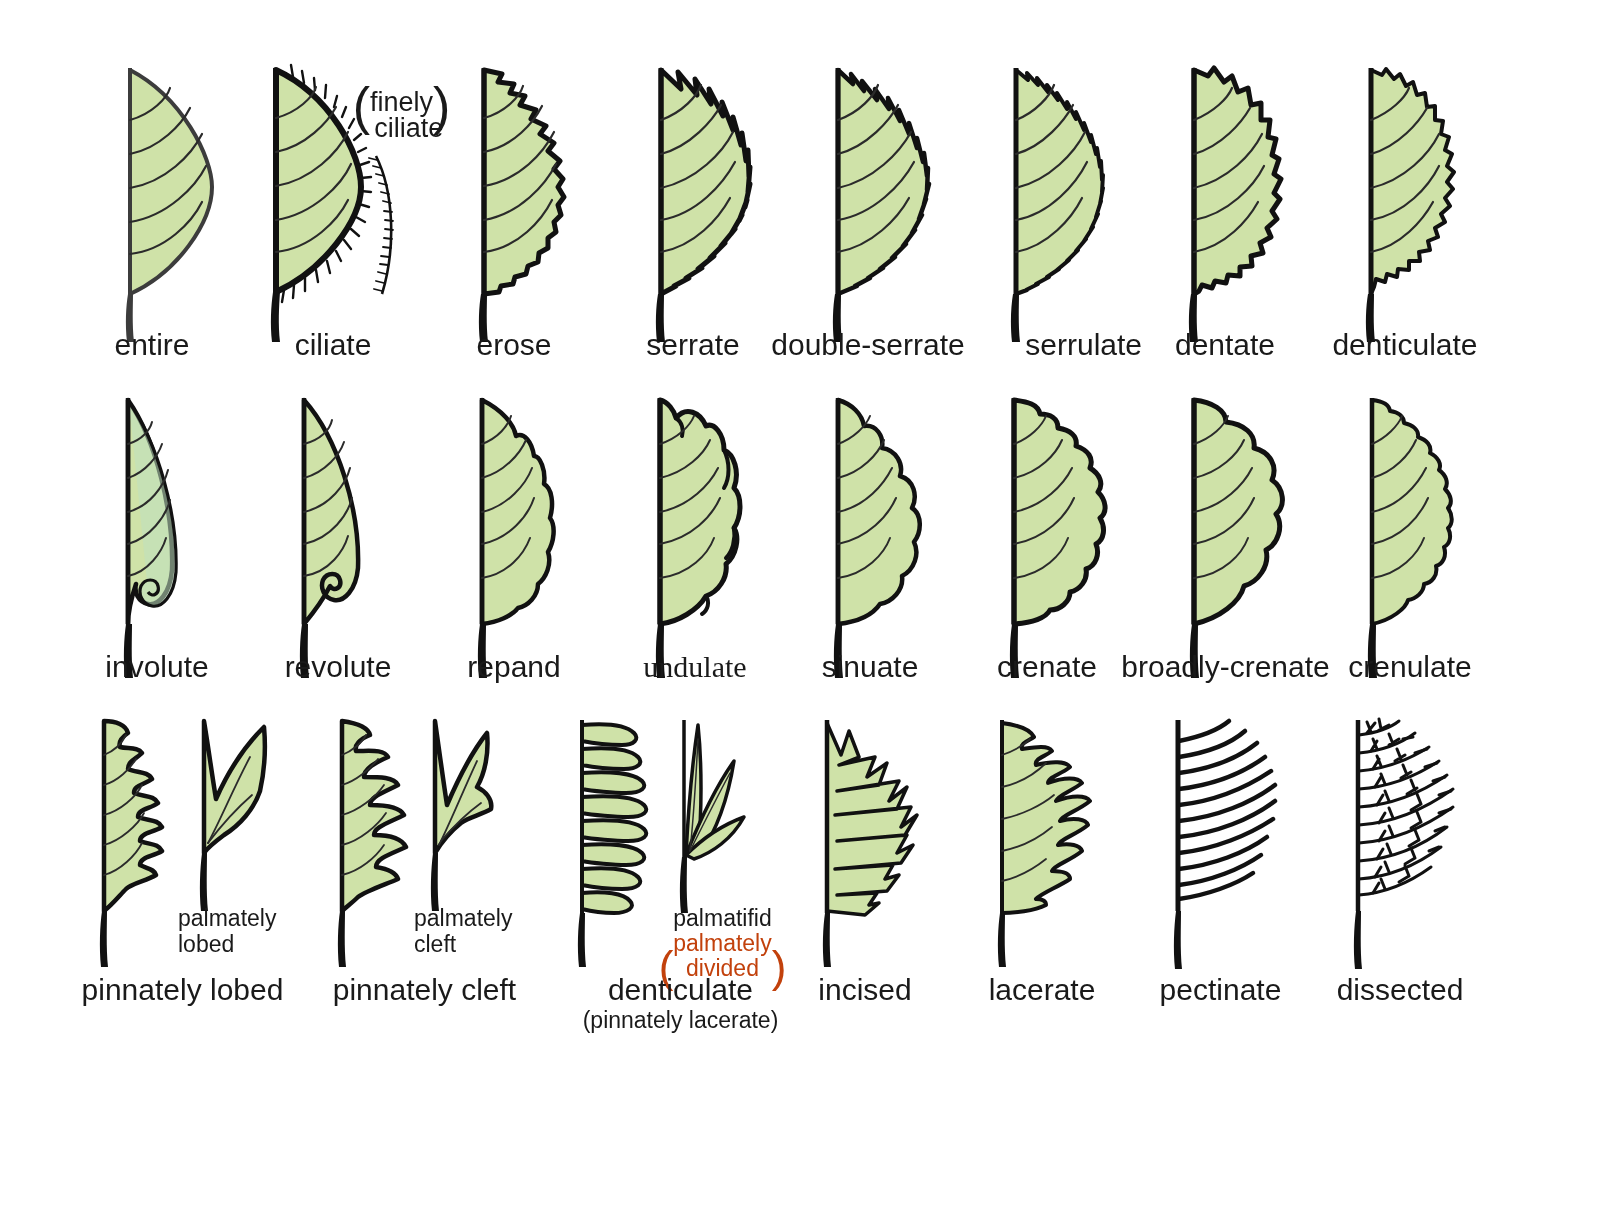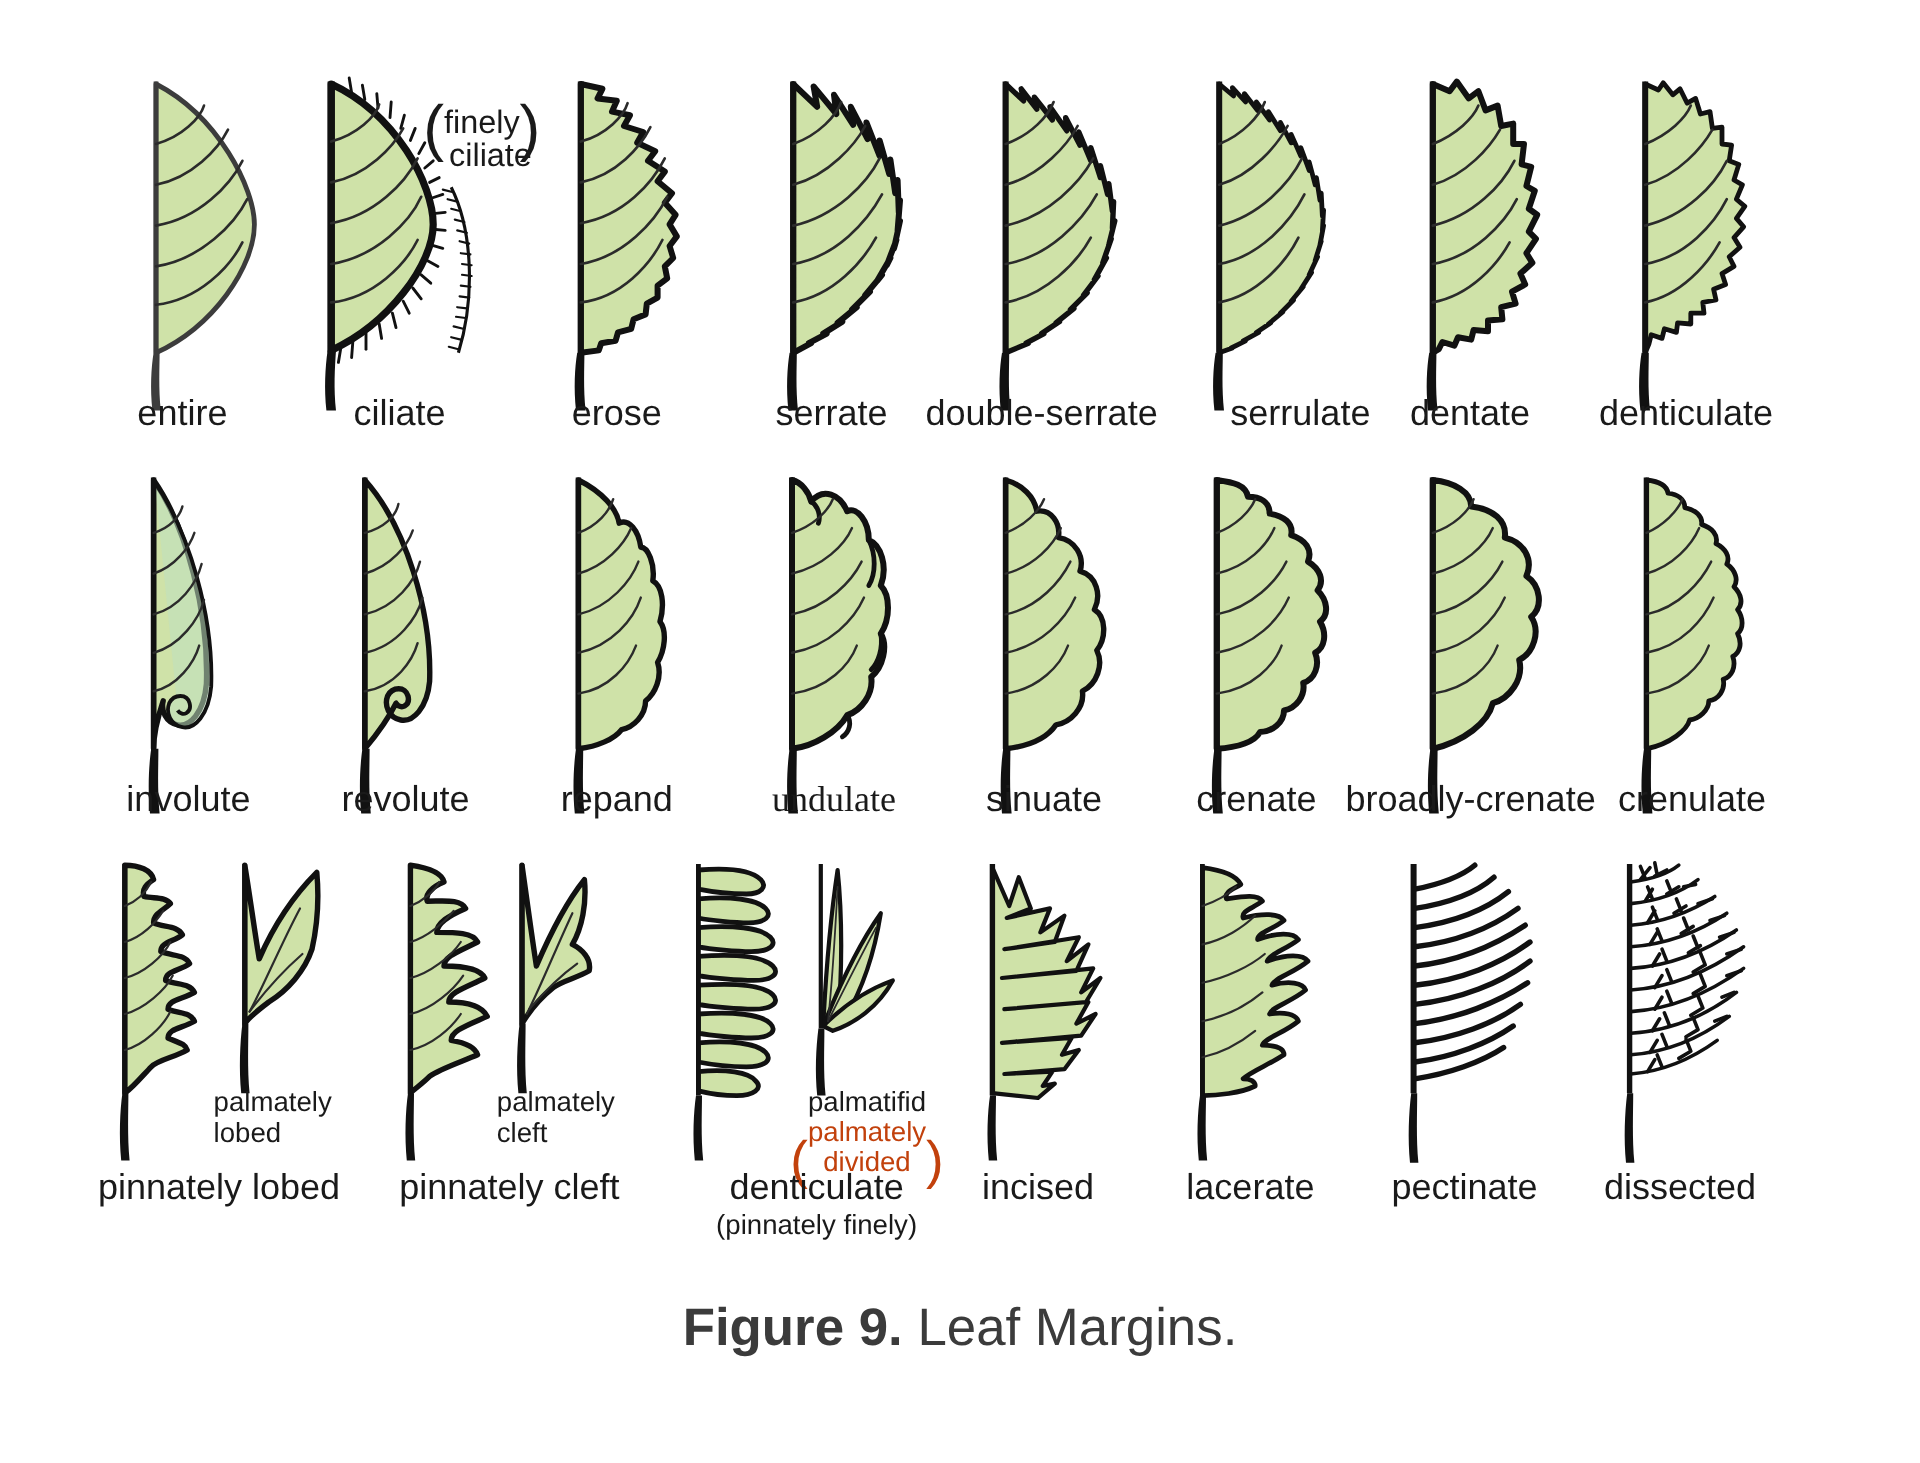--- a/index.html
+++ b/index.html
@@ -659,24 +659,21 @@
     <div class="sublabel ctr" style="left:660px;top:190px;width:125px;">
       <span>palmatifid</span>
     </div>
     <div class="paren-note" style="left:655px;top:216px;width:135px;">
       <span class="pl">(</span><span style="display:inline-block;text-align:center;"><span>palmately</span><br><span>divided</span></span><span class="pr">)</span>
     </div>
 
     <div class="label" style="left:70px;top:258px;width:225px;">pinnately lobed</div>
     <div class="label" style="left:312px;top:258px;width:225px;">pinnately cleft</div>
     <div class="label" style="left:578px;top:258px;width:205px;">denticulate</div>
-    <div class="sub2" style="left:568px;top:292px;width:225px;">(pinnately finely)</div>
+    <div class="sub2" style="left:568px;top:292px;width:225px;">(pinnately lacerate)</div>
     <div class="label" style="left:775px;top:258px;width:180px;">incised</div>
     <div class="label" style="left:952px;top:258px;width:180px;">lacerate</div>
     <div class="label" style="left:1128px;top:258px;width:185px;">pectinate</div>
     <div class="label" style="left:1305px;top:258px;width:190px;">dissected</div>
   </div>
 
-  <div class="caption" style="top:1082px;">
-    <b>Figure 9.</b><span> Leaf Margins.</span>
-  </div>
 
 </div>
 
 </body></html>

